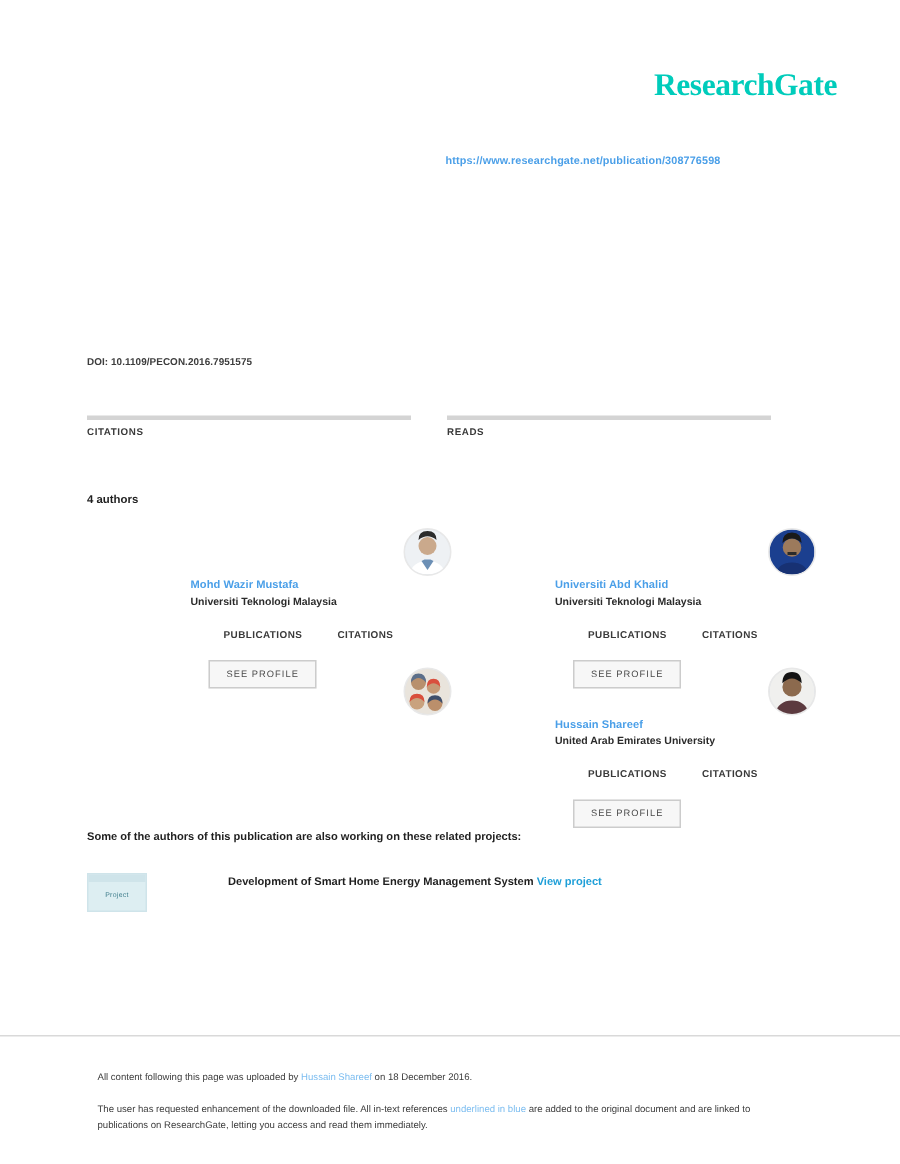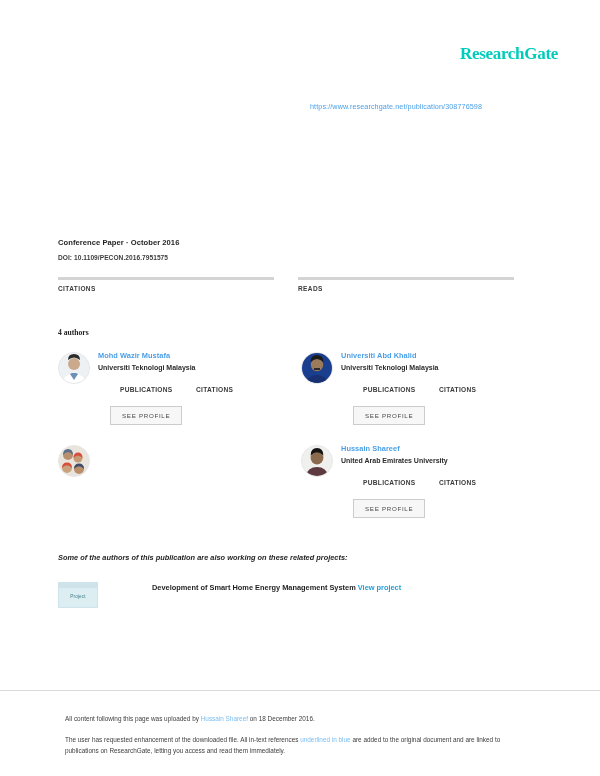--- a/index.html
+++ b/index.html
@@ -19,31 +19,31 @@
     overflow: hidden;
   }
 
   
   .rg-logo {
     position: absolute;
     top: 44px;
     right: 42px;
     font-family: "Liberation Serif", serif;
     font-weight: bold;
-    font-size: 17px;
+    font-size: 21px;
     letter-spacing: -0.3px;
     color: #00ccbb;
     white-space: nowrap;
   }
   .rg-url {
     position: absolute;
     top: 102px;
-    left: 310px;
+    left: 297px;
     font-size: 7.2px;
-    font-weight: normal;
+    font-weight: bold;
     color: #4a9fe8;
     letter-spacing: 0.1px;
     white-space: nowrap;
     text-align: center;
   }
 
   
   .paper-block {
     position: absolute;
     left: 58px;
@@ -96,36 +96,36 @@
   }
 
   
   .authors-heading {
     position: absolute;
     left: 58px;
     top: 328px;
     font-size: 7.6px;
     font-weight: bold;
     color: #1f1f1f;
-    font-family: Liberation Serif, serif;
   }
   .authors-grid {
     position: absolute;
     left: 58px;
     top: 350px;
     width: 486px;
     display: flex;
     flex-wrap: wrap;
   }
   .author {
     width: 243px;
     height: 93px;
     display: flex;
-    align-items: flex-start;
+    align-items: flex-end;
     box-sizing: border-box;
+    flex-direction: column;
   }
   .avatar {
     width: 30px;
     height: 30px;
     border-radius: 50%;
     flex: 0 0 30px;
     margin-top: 2px;
     overflow: hidden;
     position: relative;
     border: 1px solid #e8e8e8;
@@ -180,21 +180,20 @@
 
   
   .projects-heading {
     position: absolute;
     left: 58px;
     top: 553px;
     font-size: 7.4px;
     font-weight: bold;
     color: #1f1f1f;
     white-space: nowrap;
-    font-style: italic;
   }
   .projects {
     position: absolute;
     left: 58px;
     top: 582px;
     width: 486px;
   }
   .project {
     display: flex;
     align-items: flex-start;
@@ -264,21 +263,20 @@
 </style>
 </head>
 <body>
 
 <div id="page">
 
   <div class="rg-logo">ResearchGate</div>
   <div class="rg-url">https://www.researchgate.net/publication/308776598</div>
 
   <div class="paper-block">
-    <div class="paper-type">Conference Paper · October 2016</div>
     <div class="paper-doi">DOI: 10.1109/PECON.2016.7951575</div>
   </div>
 
   <div class="stats-row">
     <div class="stat-col">
       <div class="stat-value"></div>
       <div class="stat-rule"></div>
       <div class="stat-label">CITATIONS</div>
     </div>
     <div class="stat-col">

